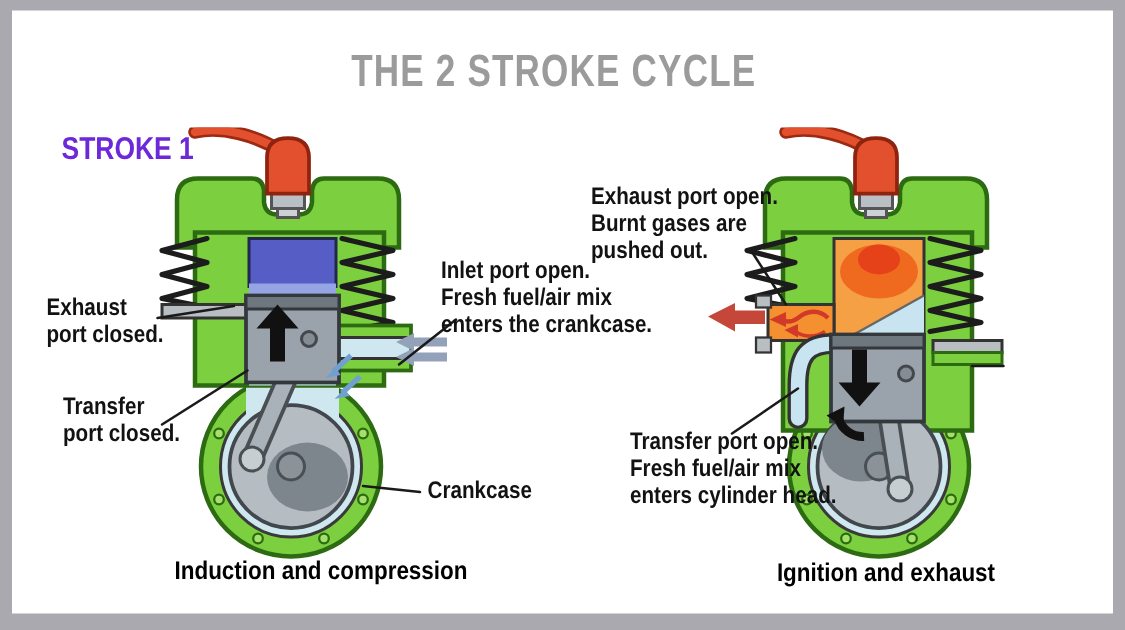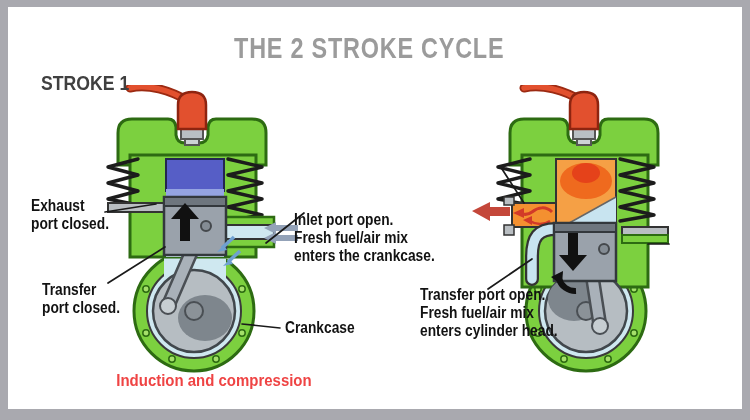--- a/index.html
+++ b/index.html
@@ -2,26 +2,26 @@
 <html><head>
 <meta charset="utf-8">
 <style>
   html,body{margin:0;padding:0;}
   body{width:750px;height:420px;overflow:hidden;font-family:"Liberation Sans",sans-serif;}
   #frame{position:relative;width:750px;height:420px;background:#a9a9af;}
   #canvas{position:absolute;left:8px;top:7px;width:734px;height:402px;background:#ffffff;}
   .abs{position:absolute;}
   #title-wrap{left:0;top:24px;width:722px;text-align:center;z-index:6;}
   #title-wrap .t{display:inline-block;font-size:30px;font-weight:bold;color:#9b9b9b;letter-spacing:1px;transform:scaleX(0.78);transform-origin:50% 50%;white-space:nowrap;}
-  .stroke-heading{font-size:21px;font-weight:bold;color:#404040;z-index:6;}
+  .stroke-heading{font-size:21px;font-weight:bold;color:#6d28d9;z-index:6;margin-top:17px;}
   .stroke-heading .t{display:inline-block;transform:scaleX(0.84);transform-origin:0 0;white-space:nowrap;}
   .lbl{font-size:16px;font-weight:bold;color:#121212;line-height:18px;z-index:6;}
   .lbl .inner{display:inline-block;transform:scaleX(0.86);transform-origin:0 0;}
   .lbl div{white-space:nowrap;}
-  .caption{text-align:center;font-size:17px;font-weight:bold;color:#ef4444;z-index:6;}
+  .caption{text-align:center;font-size:17px;font-weight:bold;color:#000000;z-index:6;}
   .caption .t{display:inline-block;transform:scaleX(0.88);transform-origin:50% 50%;white-space:nowrap;}
   svg.engine{position:absolute;z-index:2;}
   #leader-lines{position:absolute;left:0;top:0;z-index:5;pointer-events:none;}
 </style>
 </head>
 <body>
 
 <div id="frame">
   <div id="canvas">
 
@@ -194,48 +194,58 @@
         <polygon points="93,192 105,186 104,200" fill="#111"></polygon>
       </g>
     </svg>
 
     <div class="abs lbl" style="left:23px;top:190px;">
       <div class="inner">
         <div>Exhaust</div>
         <div>port closed.</div>
       </div>
     </div>
-    <div class="abs lbl" style="left:34px;top:274px;">
+    <div class="abs lbl" style="left:34px;top:256px;">
       <div class="inner">
         <div>Transfer</div>
         <div>port closed.</div>
       </div>
     </div>
-    <div class="abs lbl" style="left:286px;top:165px;margin-top:39px;">
+    <div class="abs lbl" style="left:286px;top:165px;">
       <div class="inner">
         <div>Inlet port open.</div>
         <div>Fresh fuel/air mix</div>
         <div>enters the crankcase.</div>
       </div>
     </div>
     <div class="abs lbl" style="left:277px;top:312px;text-decoration:underline;">
       <div class="inner">
         <div>Crankcase</div>
       </div>
     </div>
+    <div class="abs lbl" style="left:386px;top:116px;">
+      <div class="inner">
+        <div>Exhaust port open.</div>
+        <div>Burnt gases are</div>
+        <div>pushed out.</div>
+      </div>
+    </div>
     <div class="abs lbl" style="left:412px;top:279px;">
       <div class="inner">
         <div>Transfer port open.</div>
         <div>Fresh fuel/air mix</div>
         <div>enters cylinder head.</div>
       </div>
     </div>
 
     <div class="abs caption" style="left:95px;top:364px;width:215px;">
       <span class="t">Induction and compression</span>
+    </div>
+    <div class="abs caption" style="left:480px;top:365px;width:205px;">
+      <span class="t">Ignition and exhaust</span>
     </div>
 
     <svg id="leader-lines" width="750" height="420" viewBox="0 0 750 420">
       <g stroke="#1a1a1a" stroke-width="1.7" stroke-linecap="round">
         <line x1="97" y1="205" x2="148" y2="197"></line>
         <line x1="100" y1="276" x2="157" y2="240"></line>
         <line x1="296" y1="206" x2="258" y2="236"></line>
         <line x1="272" y1="321" x2="234" y2="317"></line>
         <line x1="494" y1="162" x2="516" y2="196"></line>
         <line x1="640" y1="237" x2="661" y2="237"></line>

